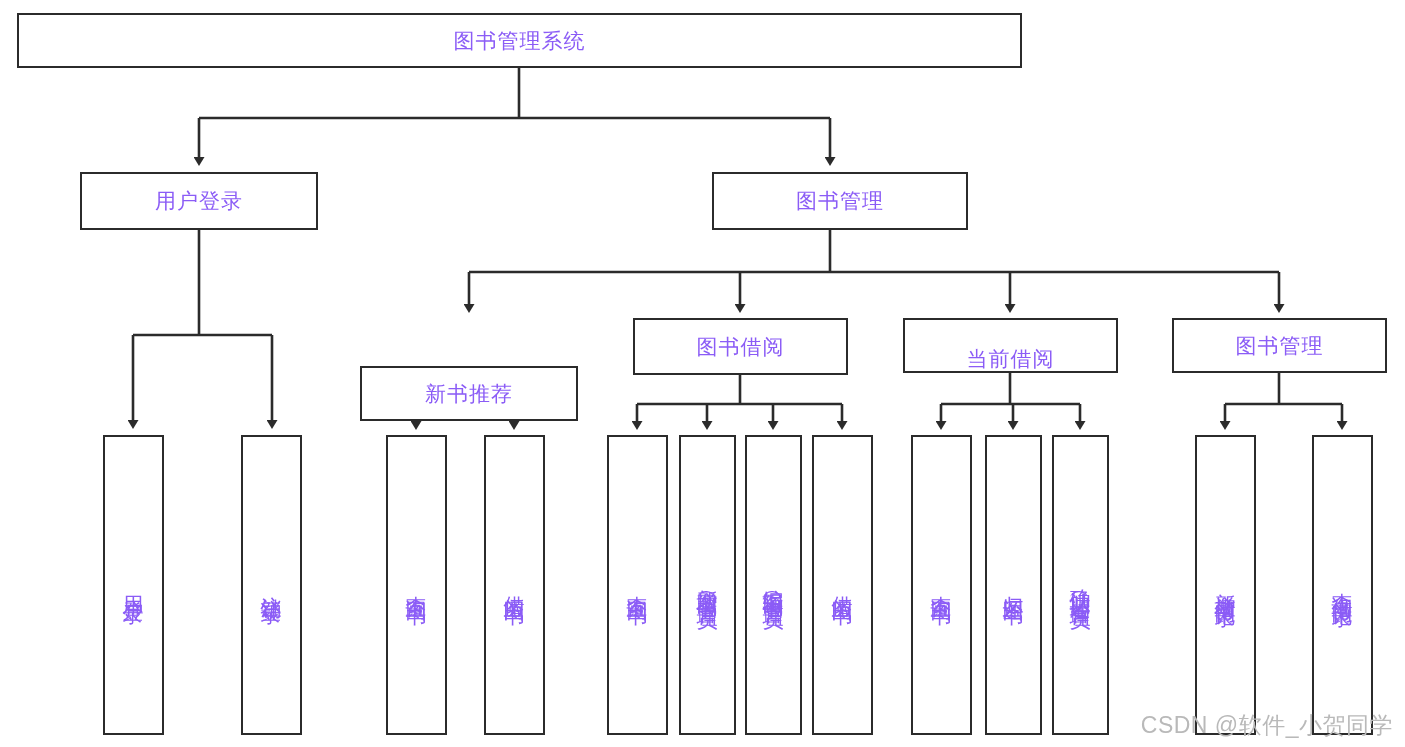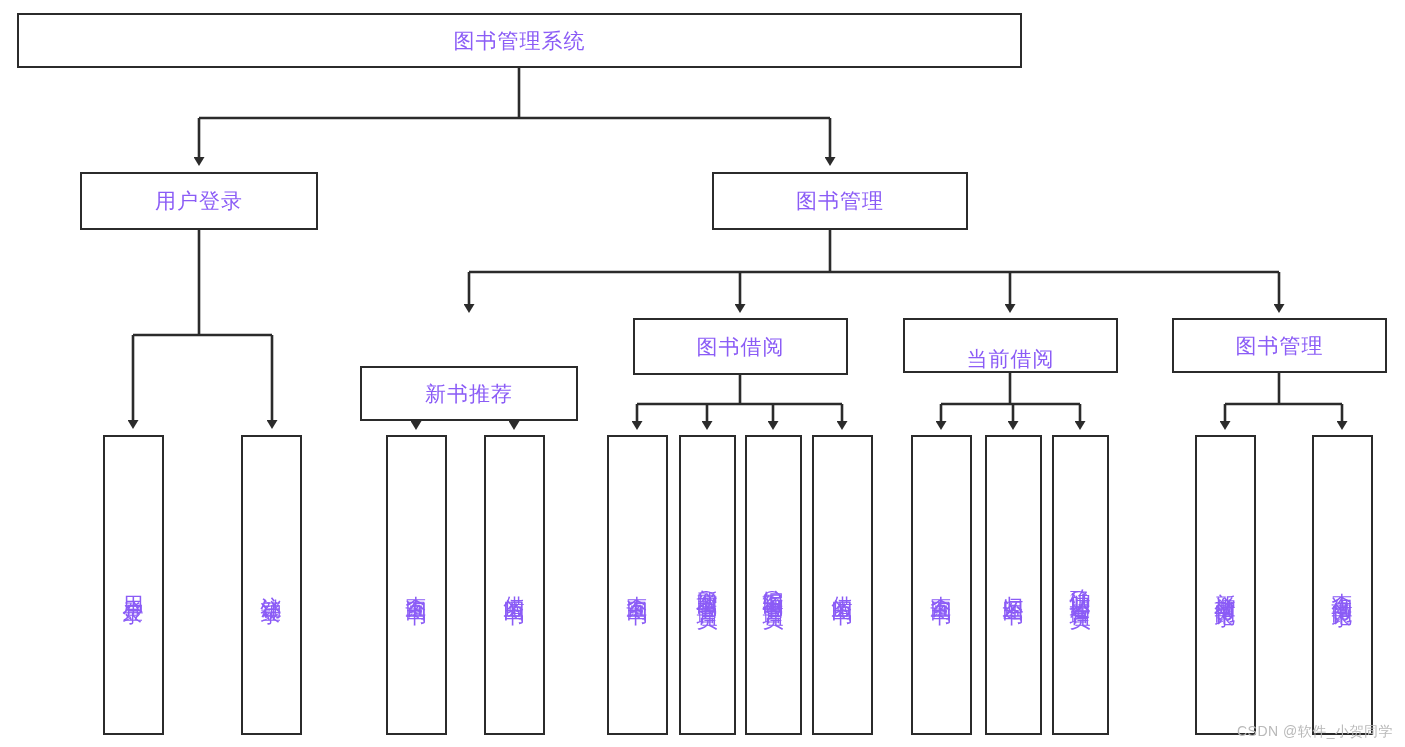--- a/index.html
+++ b/index.html
@@ -41,21 +41,21 @@
     writing-mode:vertical-rl;
     text-orientation:upright;
     display:block;
     text-align:center;
   }
   svg.links{position:absolute;left:0;top:0;width:1405px;height:747px;pointer-events:none;}
   .watermark{
     position:absolute;
     right:12px;
     bottom:6px;
-    font-size:14px;
+    font-size:23px;
     color:#b9b9b9;
     white-space:nowrap;
     letter-spacing:0.5px;
   }
 </style>
 </head>
 <body>
 
 <div id="canvas">
 

